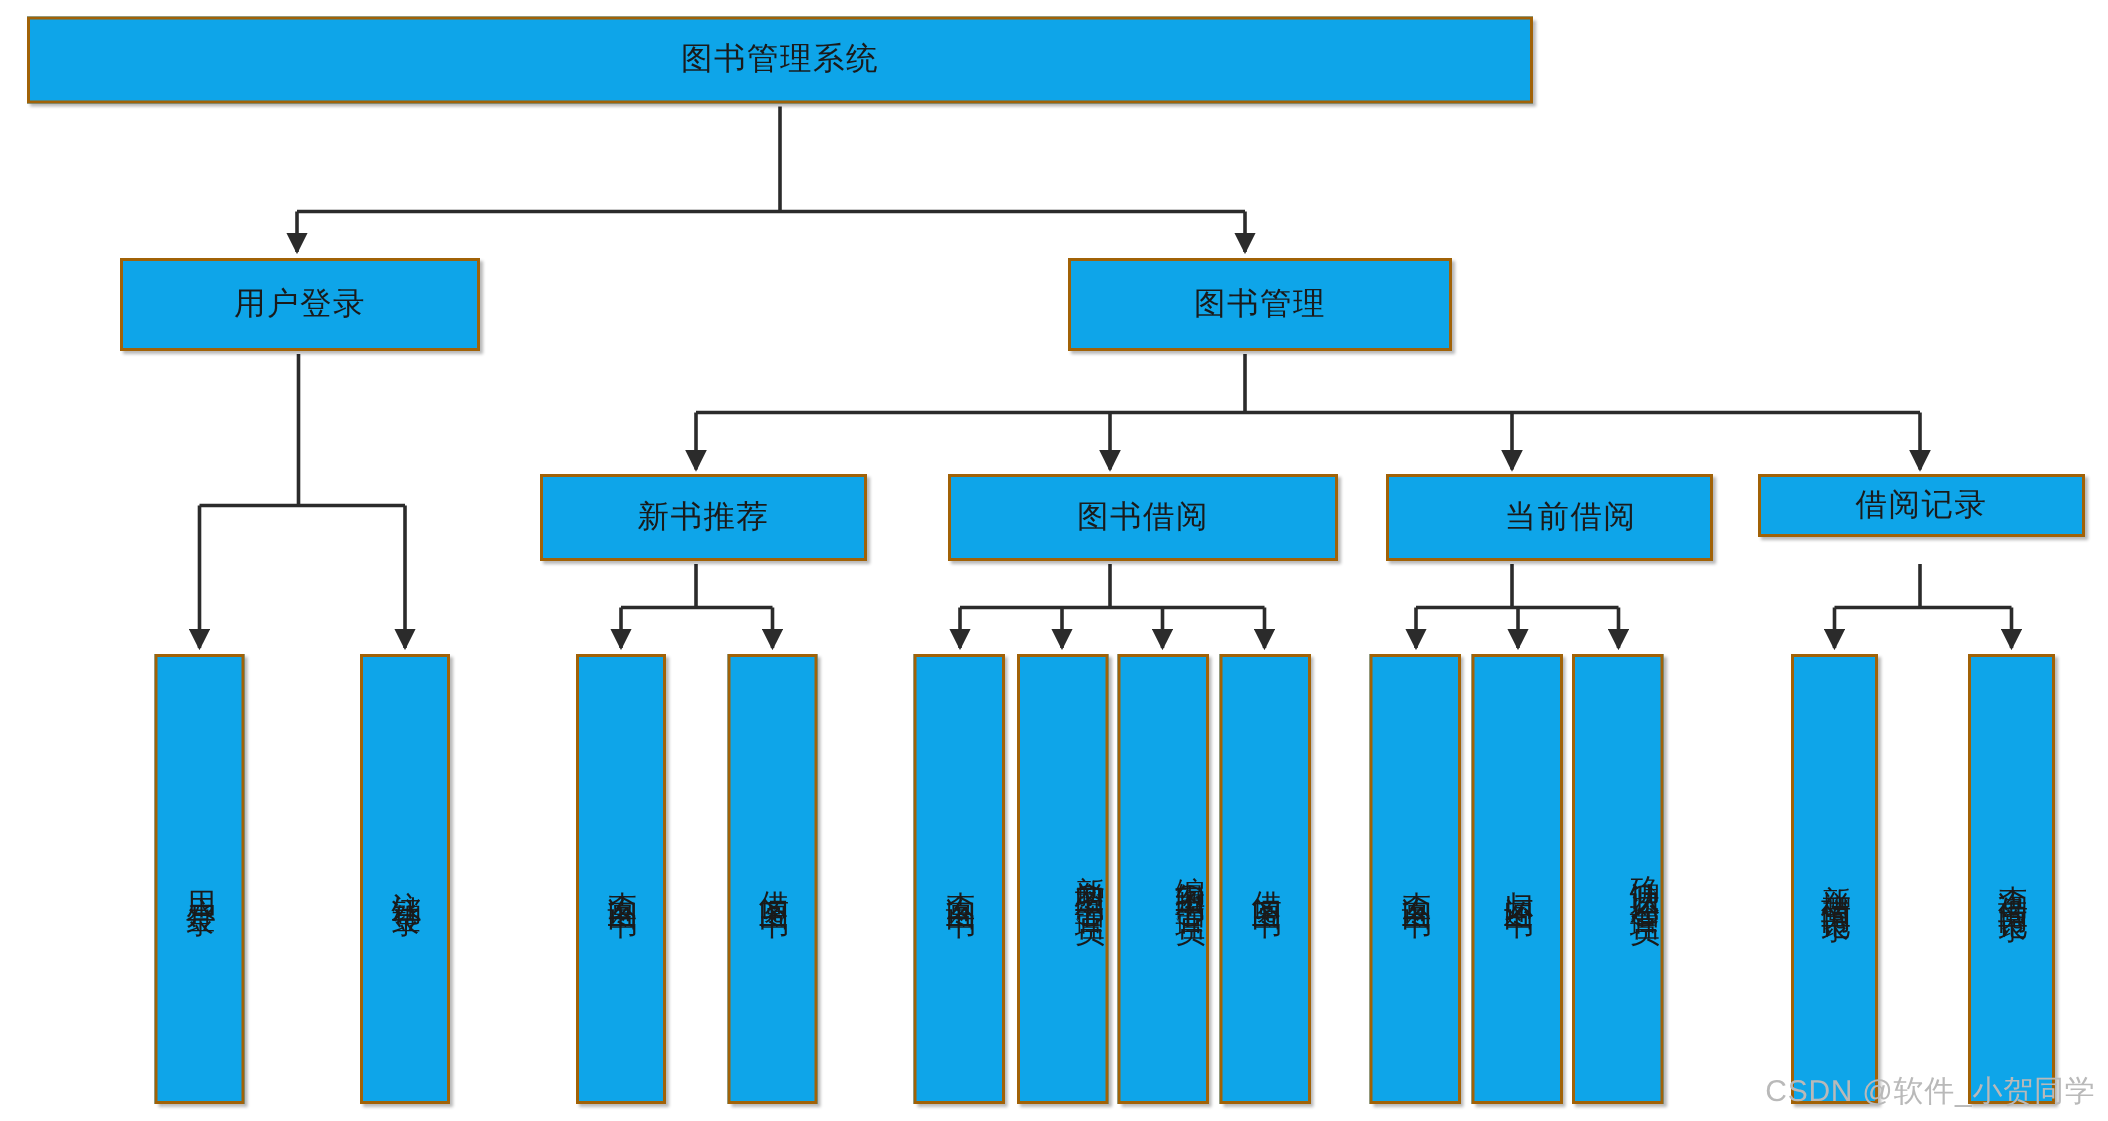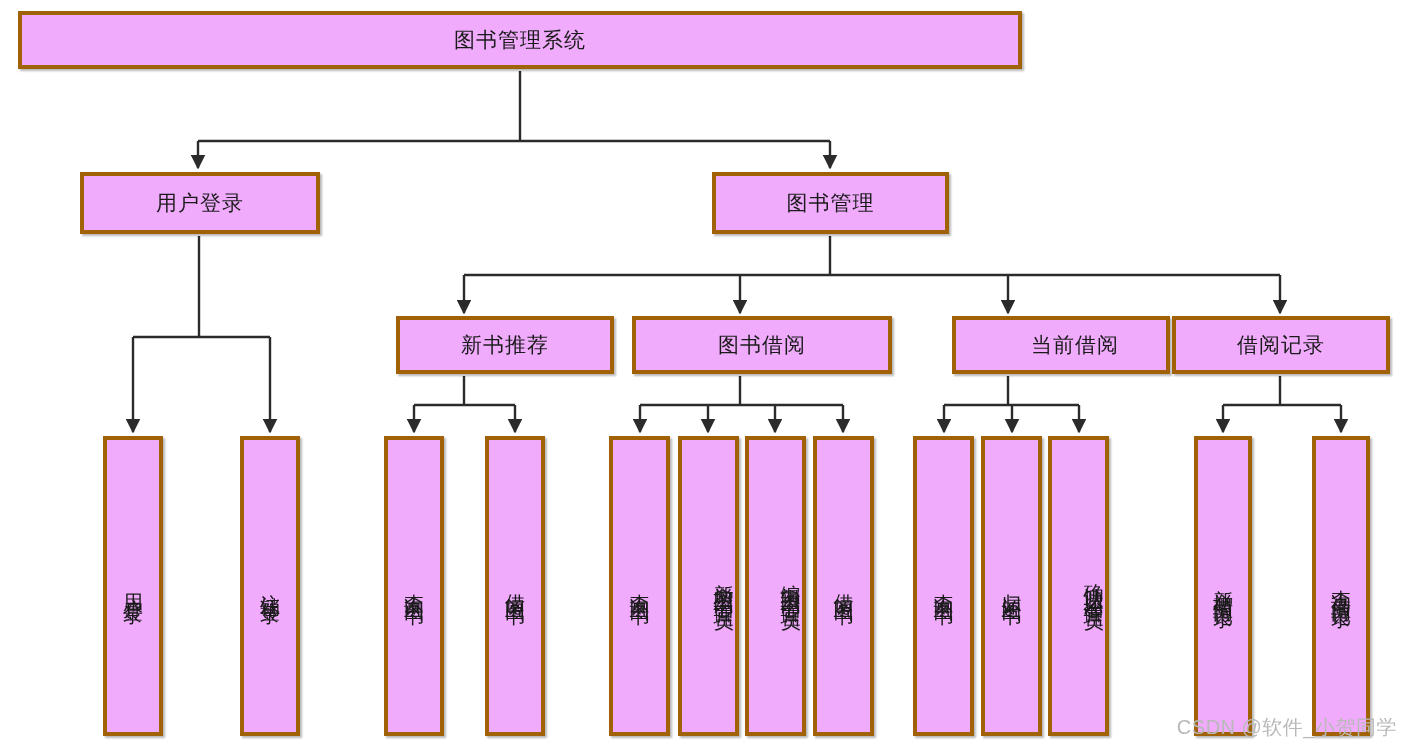--- a/index.html
+++ b/index.html
@@ -22,22 +22,22 @@
     position: absolute;
     left: 0;
     top: 0;
     width: 1405px;
     height: 747px;
     pointer-events: none;
   }
   .node {
     position: absolute;
     box-sizing: border-box;
-    background: #f0abfc;
-    border: 4px solid #a16207;
+    background: #0ea5e9;
+    border: 2px solid #a16207;
     box-shadow: 2px 2px 2px rgba(0,0,0,0.28);
     display: flex;
     align-items: center;
     justify-content: center;
     color: #1a1a1a;
     z-index: 2;
   }
   .node.horiz {
     font-size: 21px;
     letter-spacing: 1px;
@@ -127,34 +127,34 @@
     </g>
   </svg>
 
   <div class="node horiz" style="left:18px; top:11px; width:1004px; height:58px;">
     <span class="node-label">图书管理系统</span>
   </div>
 
   <div class="node horiz" style="left:80px; top:172px; width:240px; height:62px;">
     <span class="node-label">用户登录</span>
   </div>
-  <div class="node horiz" style="left:712px; top:172px; width:237px; height:62px;">
+  <div class="node horiz" style="left:712px; top:172px; width:256px; height:62px;">
     <span class="node-label">图书管理</span>
   </div>
 
-  <div class="node horiz" style="left:360px; top:316px; width:218px; height:58px;margin-left:36px;">
+  <div class="node horiz" style="left:360px; top:316px; width:218px; height:58px;">
     <span class="node-label">新书推荐</span>
   </div>
   <div class="node horiz" style="left:632px; top:316px; width:260px; height:58px;">
     <span class="node-label">图书借阅</span>
   </div>
-  <div class="node horiz" style="left:952px; top:316px; width:218px; height:58px;padding-left:28px;">
+  <div class="node horiz" style="left:924px; top:316px; width:218px; height:58px;padding-left:28px;">
     <span class="node-label">当前借阅</span>
   </div>
-  <div class="node horiz" style="left:1172px; top:316px; width:218px; height:58px;">
+  <div class="node horiz" style="left:1172px; top:316px; width:218px; height:42px;">
     <span class="node-label">借阅记录</span>
   </div>
 
   <div class="node vert mid" style="left:103px; top:436px; width:60px; height:300px;">
     <span class="node-label">用户登录</span>
   </div>
   <div class="node vert mid" style="left:240px; top:436px; width:60px; height:300px;">
     <span class="node-label">注销登录</span>
   </div>
 

